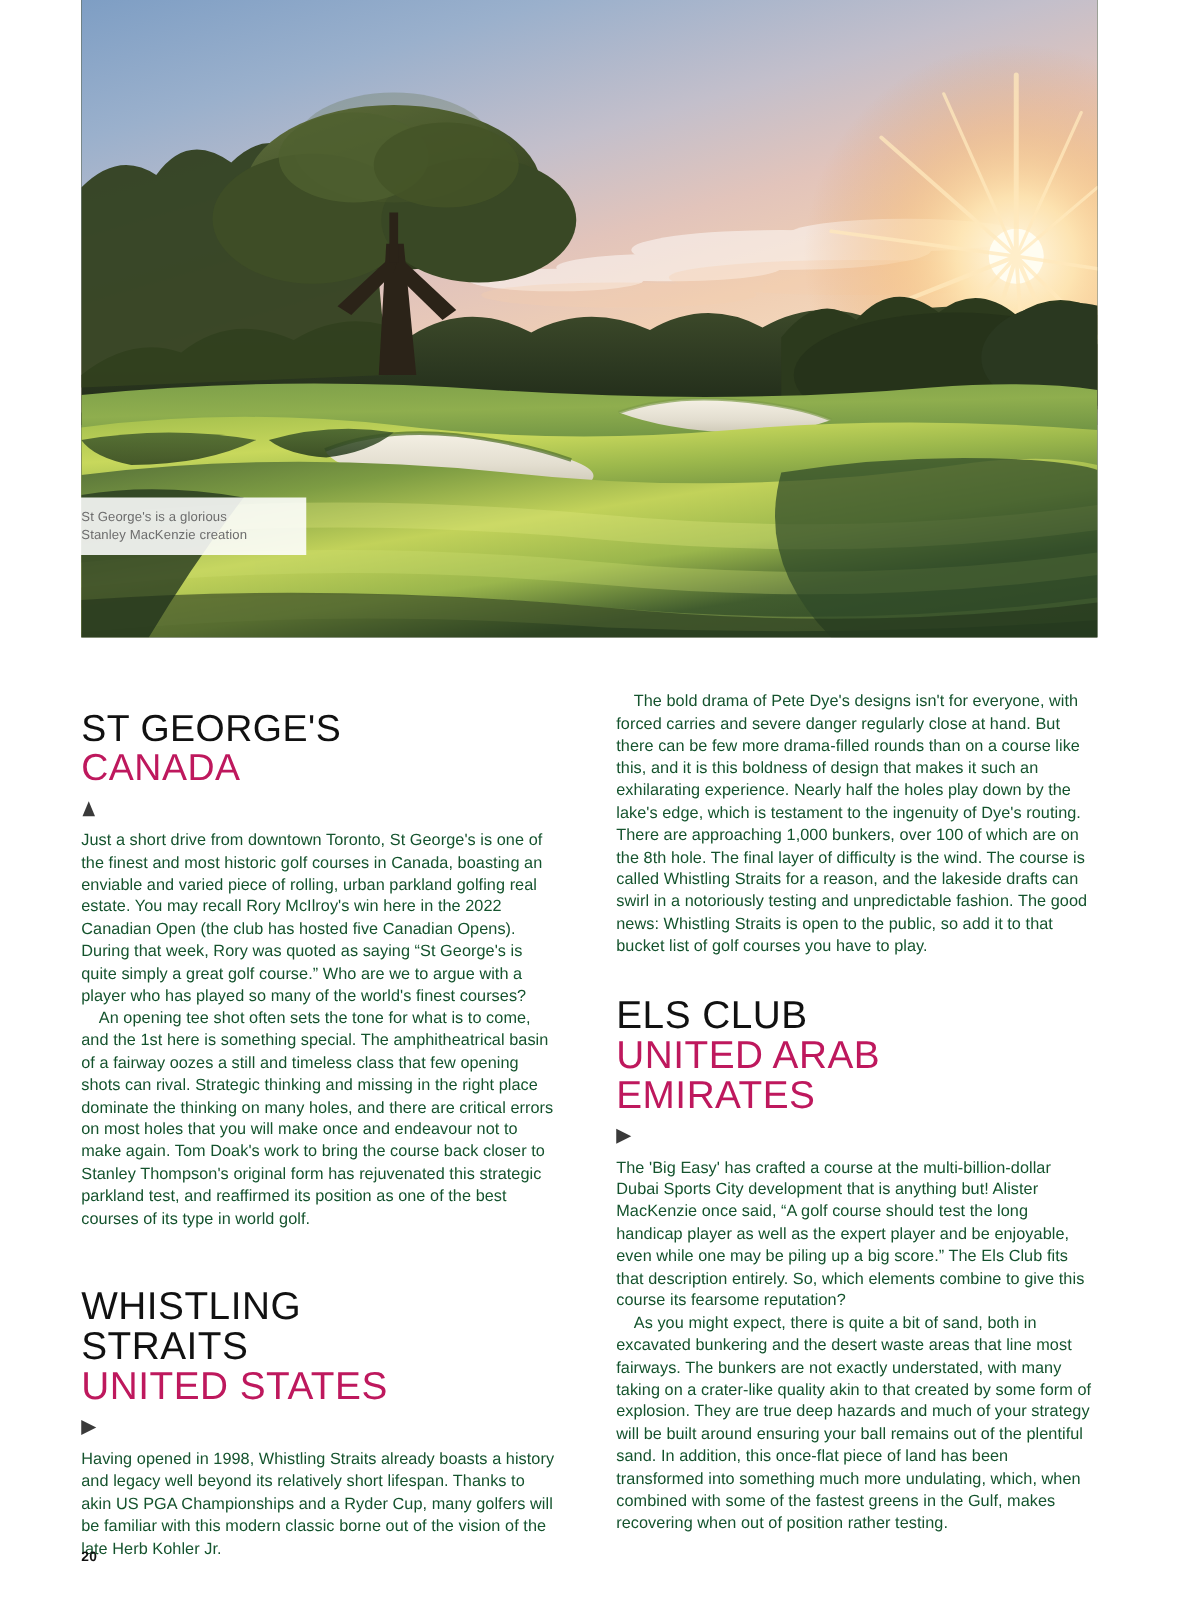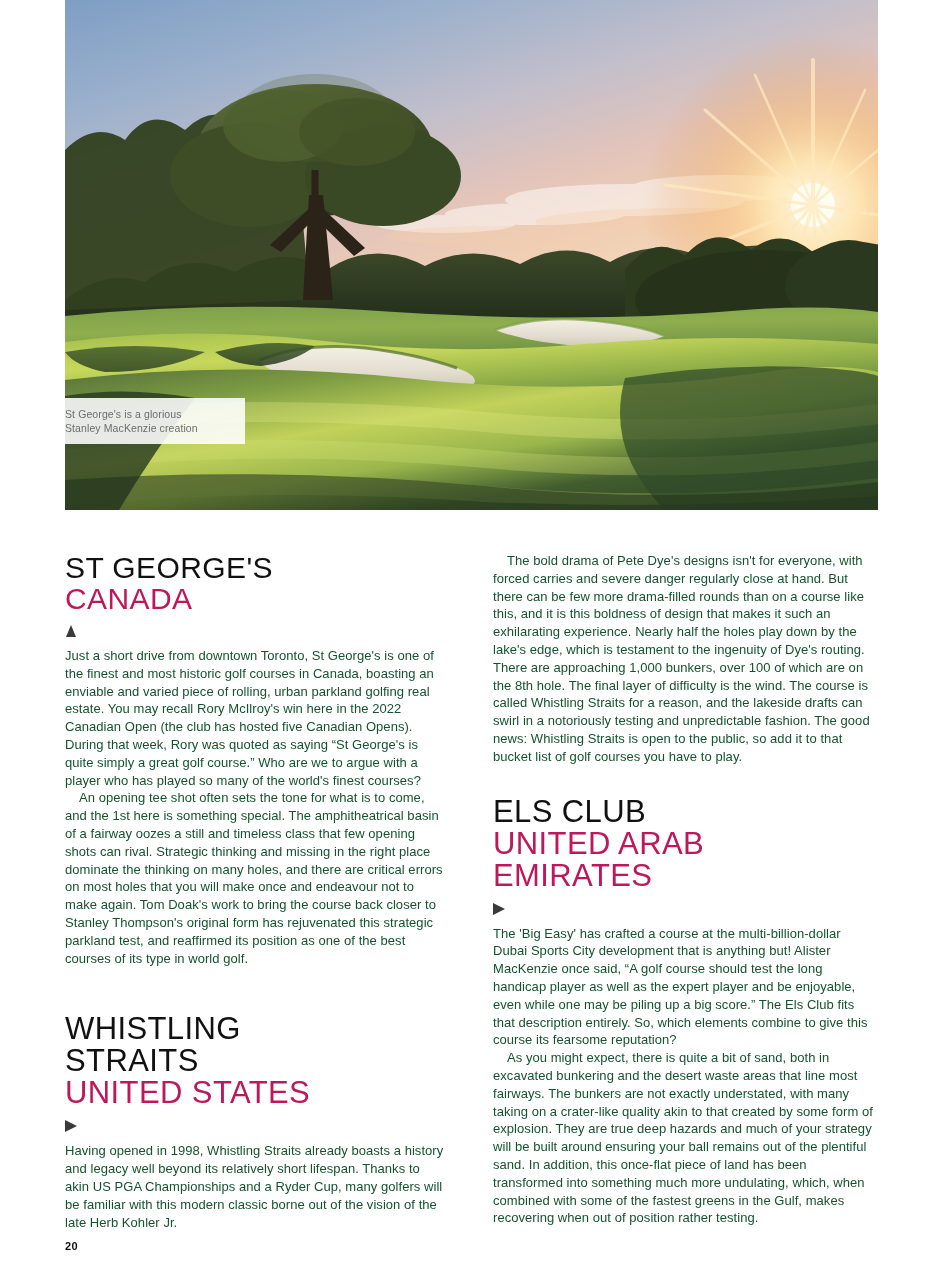--- a/index.html
+++ b/index.html
@@ -30,21 +30,21 @@
     display:block;
     font-size:10.5px; line-height:14px;
     color:#6d6d6d; letter-spacing:0.1px;
     white-space:nowrap;
   }
 
   
   .col {
     position:absolute; top:552px; width:382px;
   }
-  .col-left  { left:65px; }
+  .col-left  { left:65px;margin-top:16px; }
   .col-right { left:493px; }
 
   
   .title-block { margin-bottom:0; }
   .t-line {
     font-size:30px;
     line-height:31px;
     font-weight:500;
     letter-spacing:0.4px;
     color:#111111;

